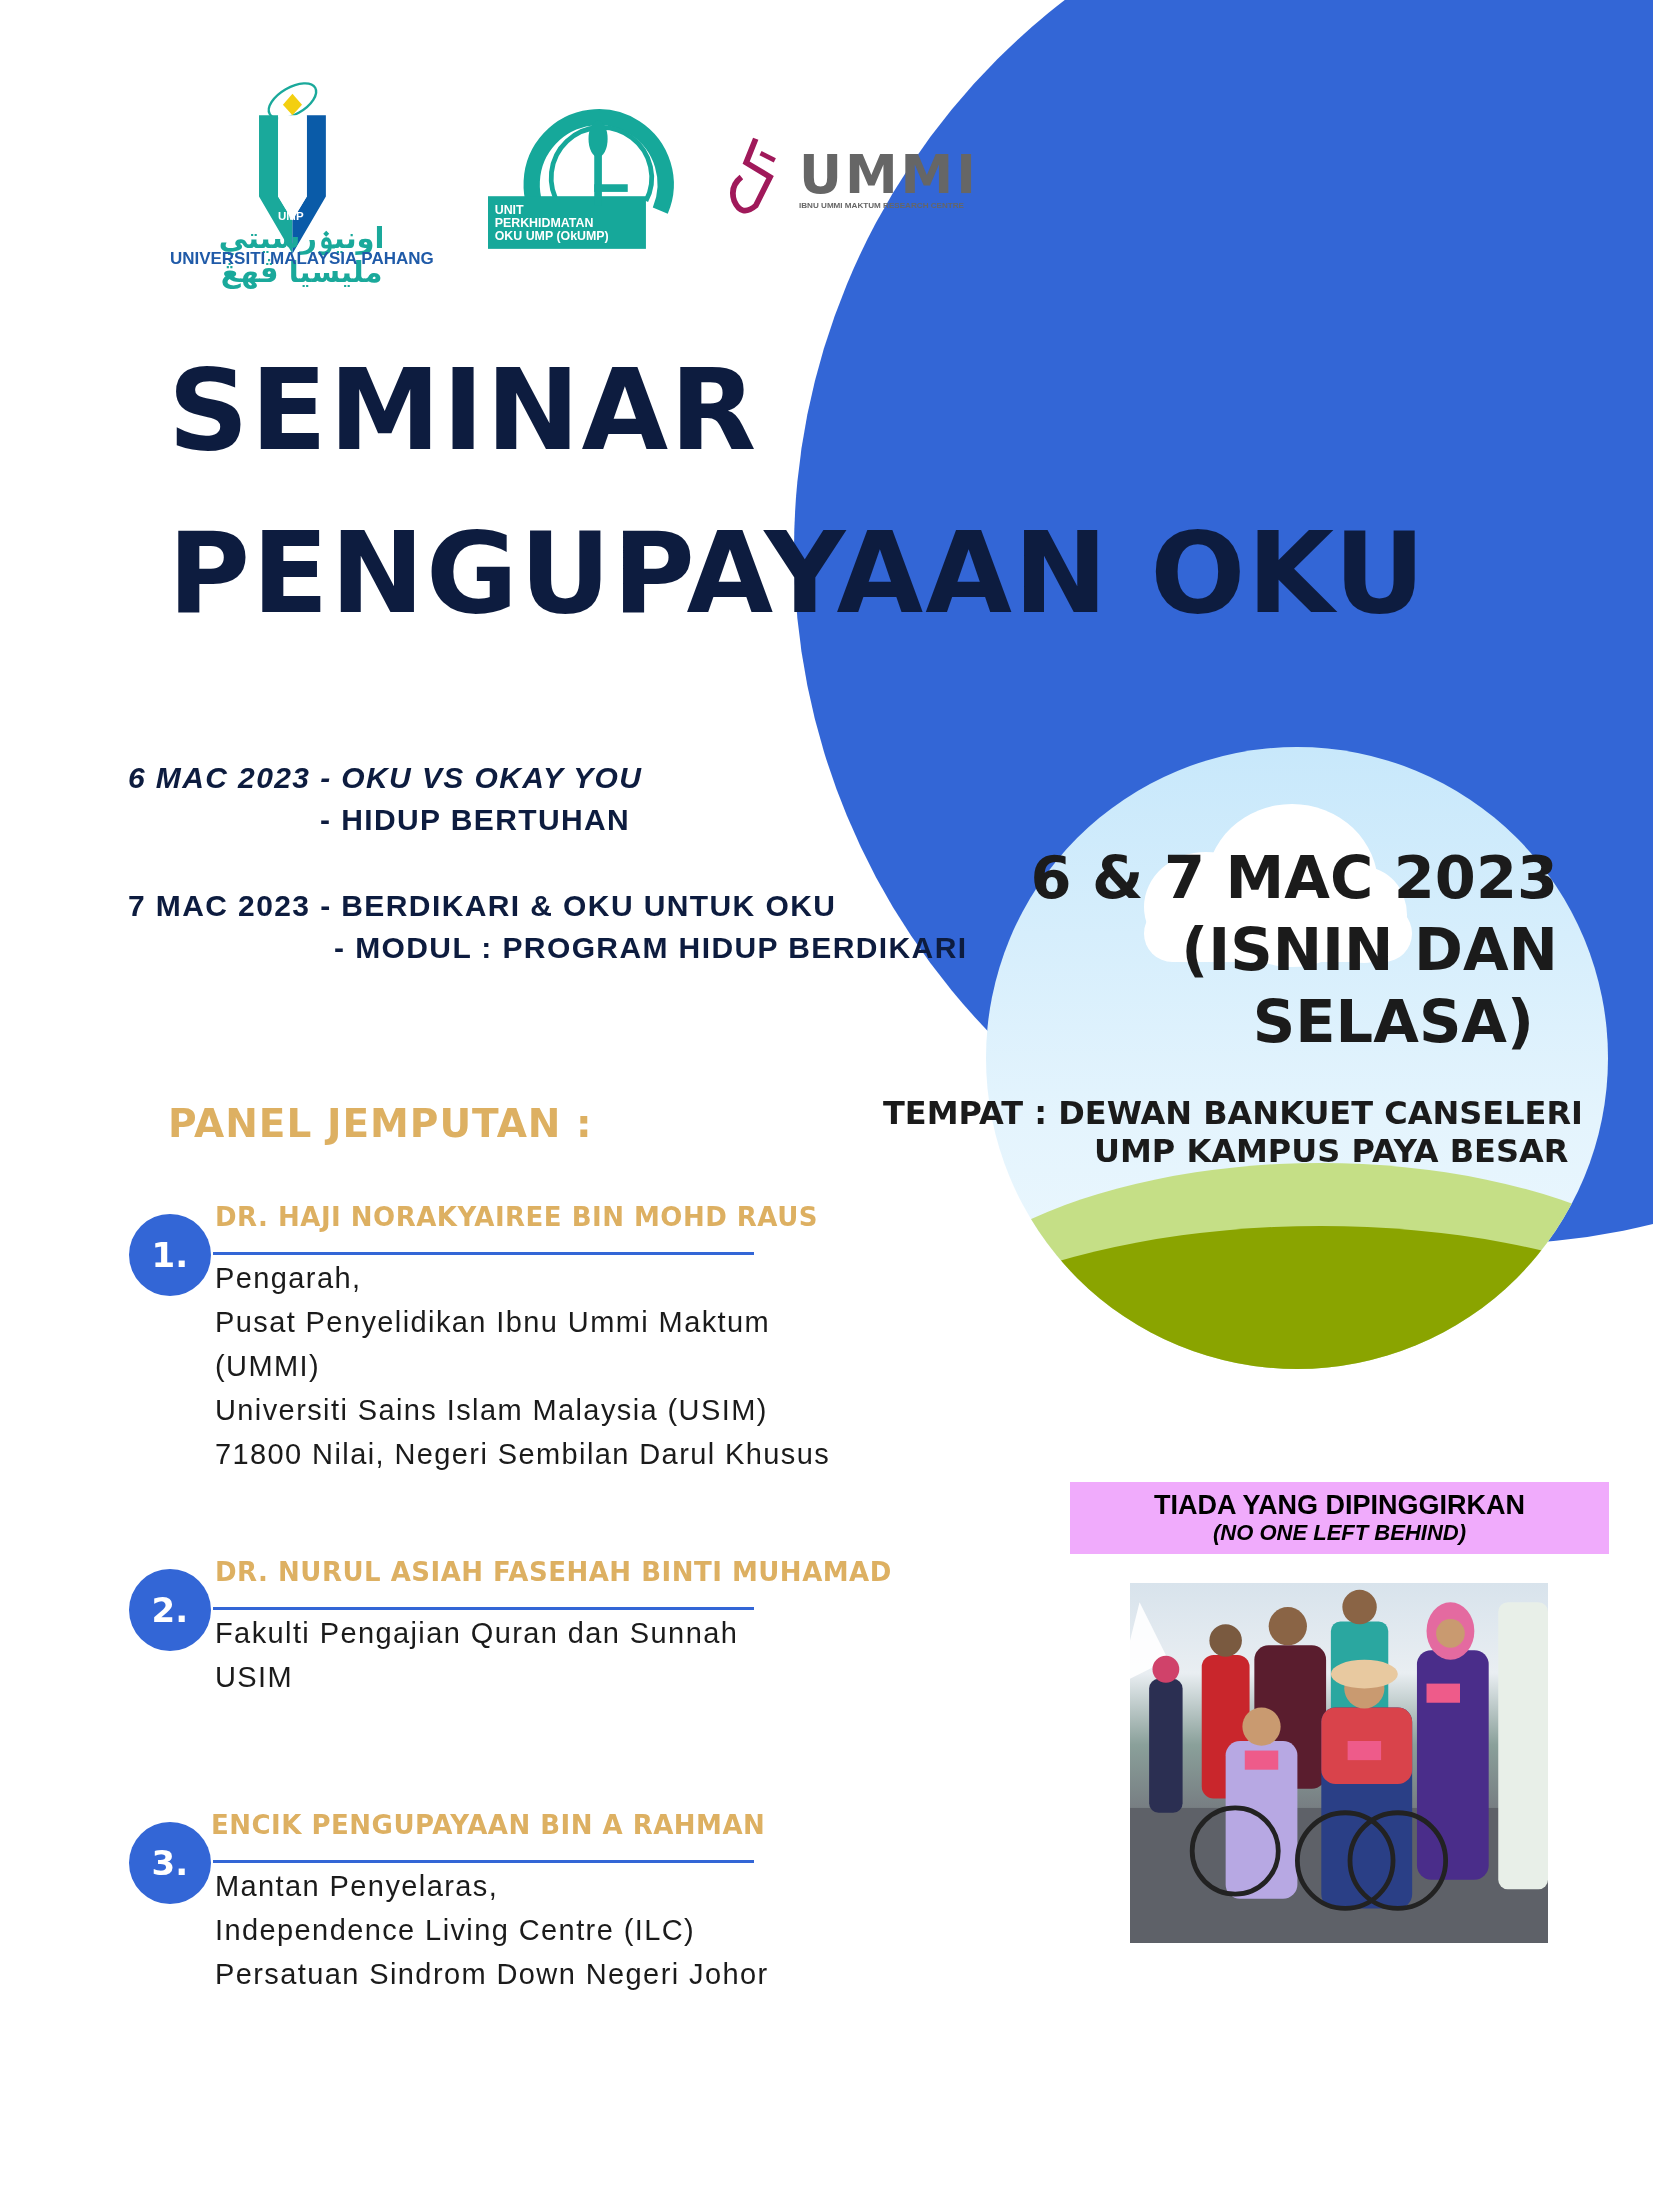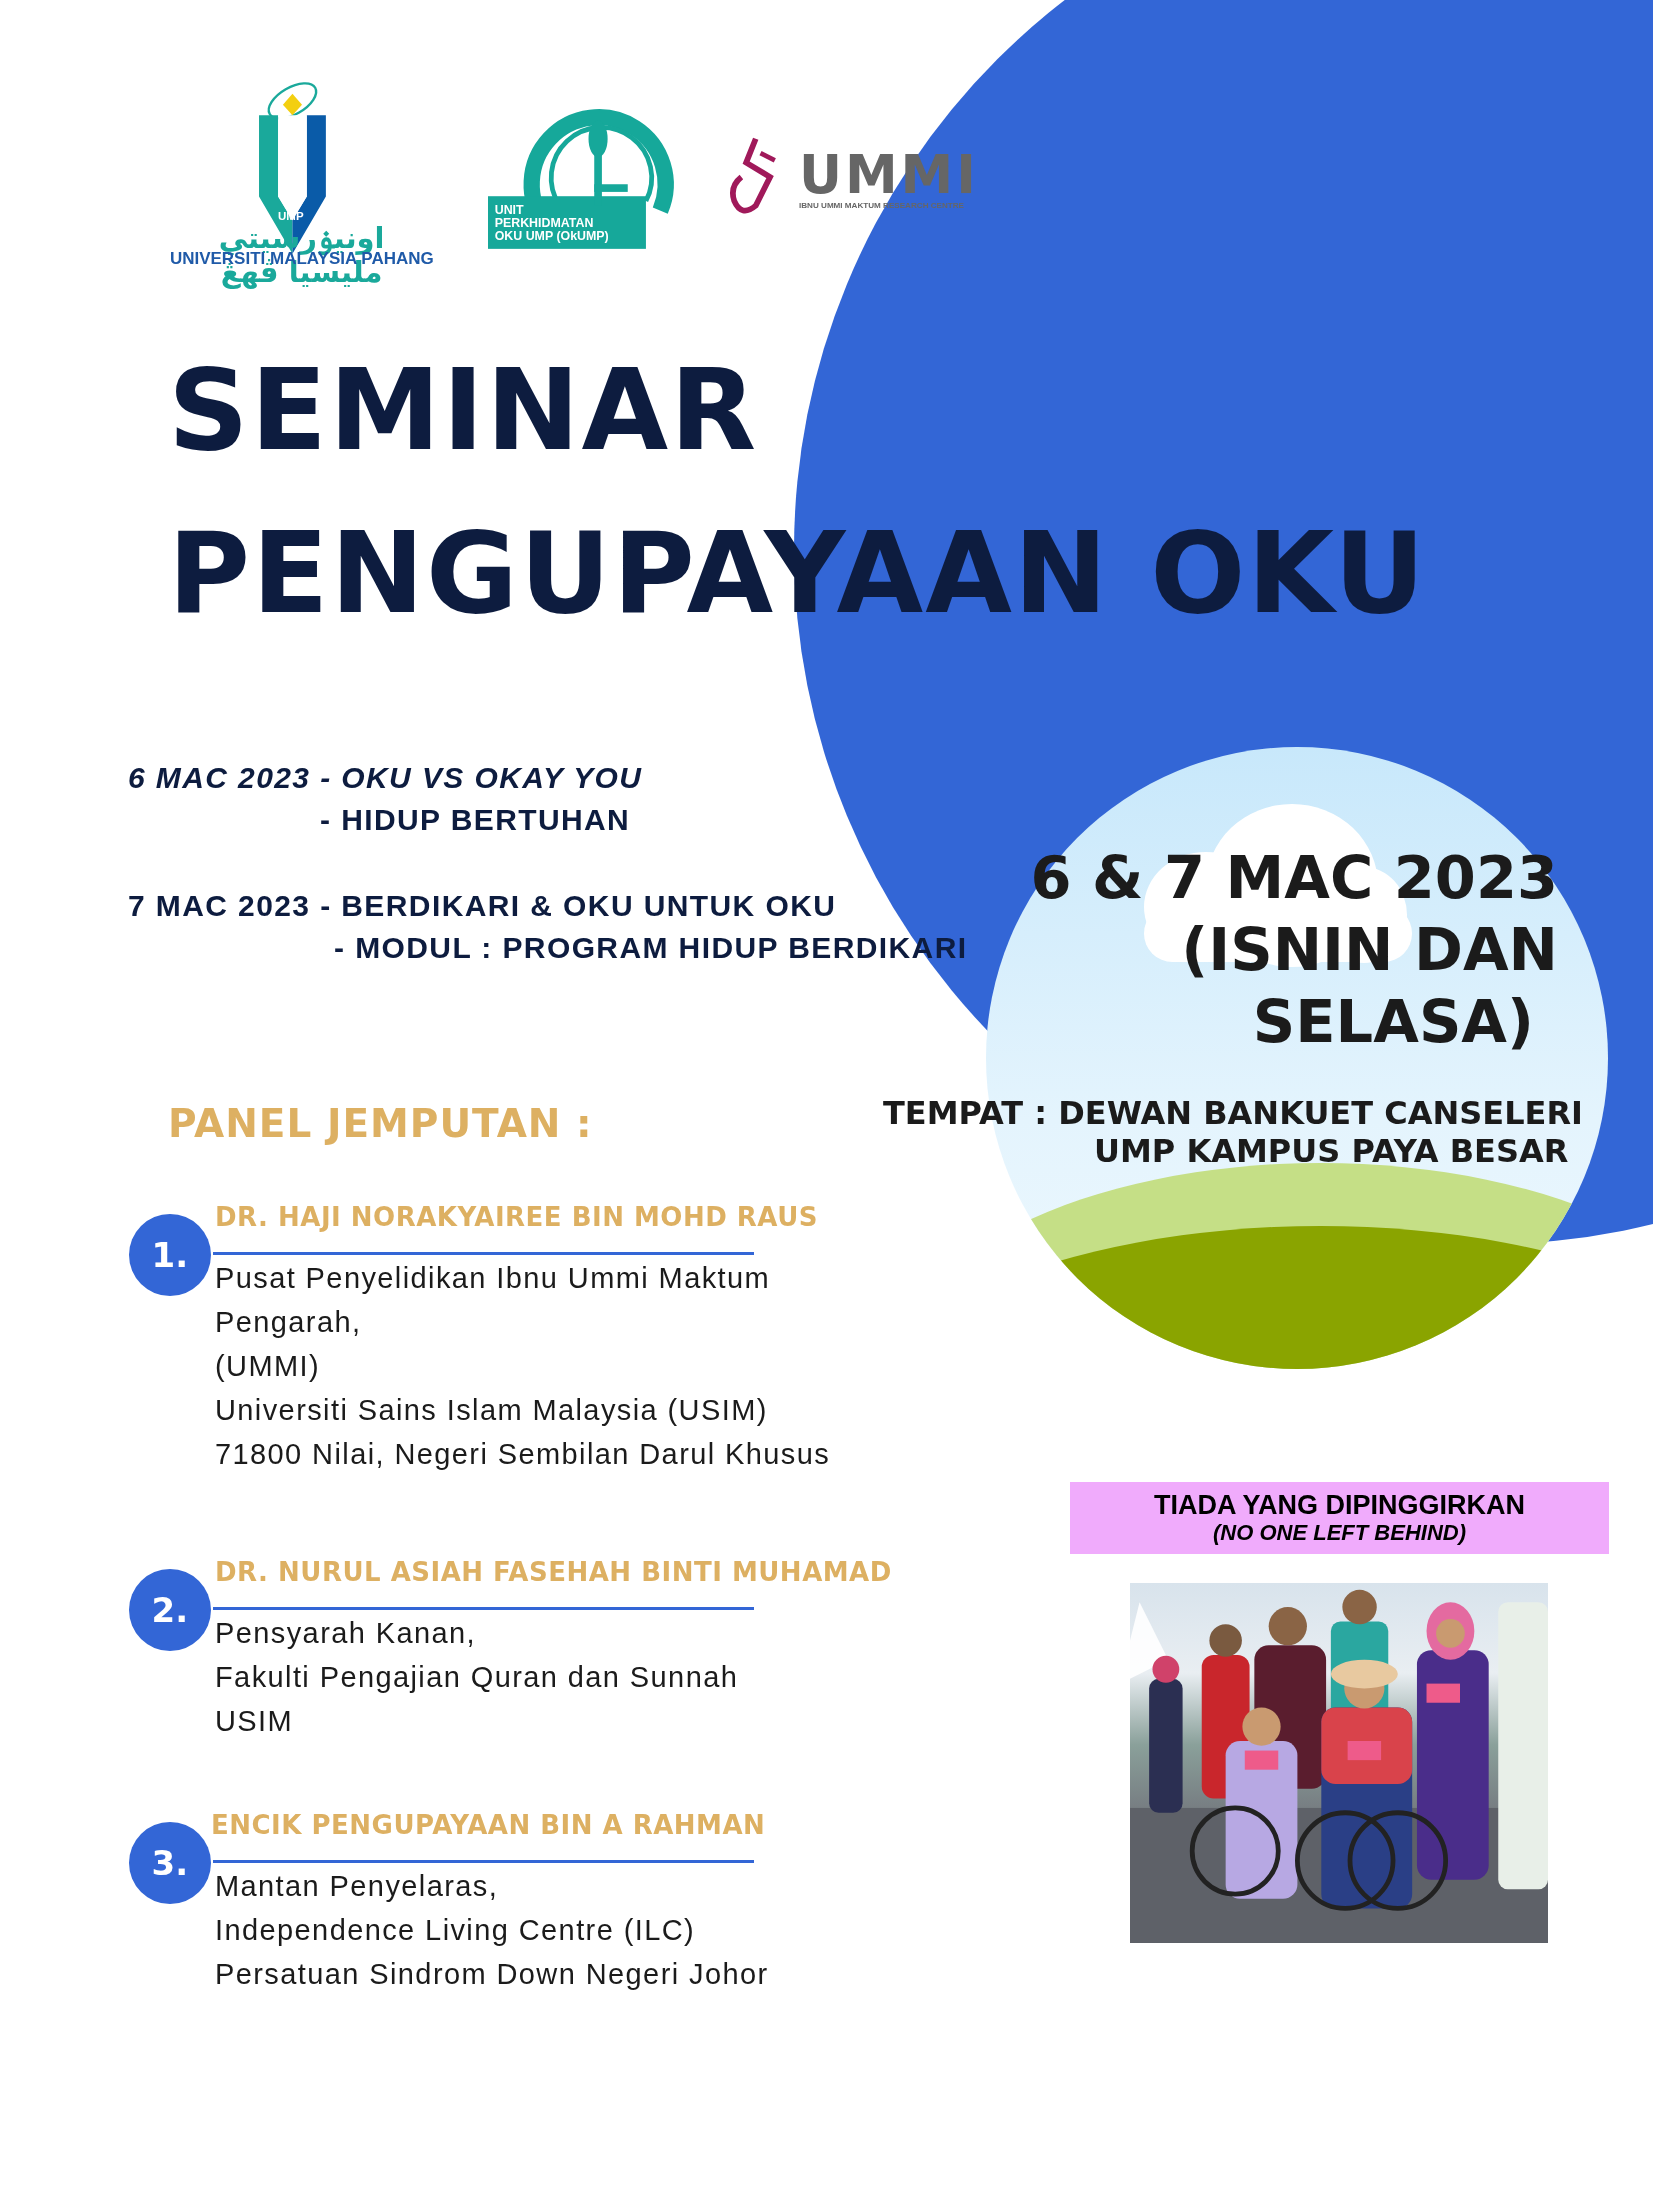--- a/index.html
+++ b/index.html
@@ -163,34 +163,33 @@
 <div class="abs venue-text" style="left:883px;top:1097px;">TEMPAT : DEWAN BANKUET CANSELERI</div>
 <div class="abs venue-text" style="left:1094px;top:1135px;">UMP KAMPUS PAYA BESAR</div>
 
 <div id="panel-heading" class="abs">PANEL JEMPUTAN :</div>
 
 <div class="panel-item" style="top:1196px;">
   <div class="num-badge" style="top:18px;">1.</div>
   <div class="panel-name" style="top:5.7px;">DR. HAJI NORAKYAIREE BIN MOHD RAUS</div>
   <div class="panel-rule" style="top:56px;"></div>
   <div class="panel-lines" style="top:60px;">
+    <div class="panel-line">Pengarah,</div>
     <div class="panel-line">Pusat Penyelidikan Ibnu Ummi Maktum</div>
-    <div class="panel-line">Pengarah,</div>
     <div class="panel-line">(UMMI)</div>
     <div class="panel-line">Universiti Sains Islam Malaysia (USIM)</div>
     <div class="panel-line">71800 Nilai, Negeri Sembilan Darul Khusus</div>
   </div>
 </div>
 
 <div class="panel-item" style="top:1551px;">
   <div class="num-badge" style="top:18px;">2.</div>
   <div class="panel-name" style="top:5.7px;">DR. NURUL ASIAH FASEHAH BINTI MUHAMAD</div>
   <div class="panel-rule" style="top:56px;"></div>
   <div class="panel-lines" style="top:60px;">
-    <div class="panel-line">Pensyarah Kanan,</div>
     <div class="panel-line">Fakulti Pengajian Quran dan Sunnah</div>
     <div class="panel-line">USIM</div>
   </div>
 </div>
 
 <div class="panel-item" style="top:1804px;">
   <div class="num-badge" style="top:18px;">3.</div>
   <div class="panel-name" style="top:5.7px;left:87px;">ENCIK PENGUPAYAAN BIN A RAHMAN</div>
   <div class="panel-rule" style="top:56px;"></div>
   <div class="panel-lines" style="top:60px;">

